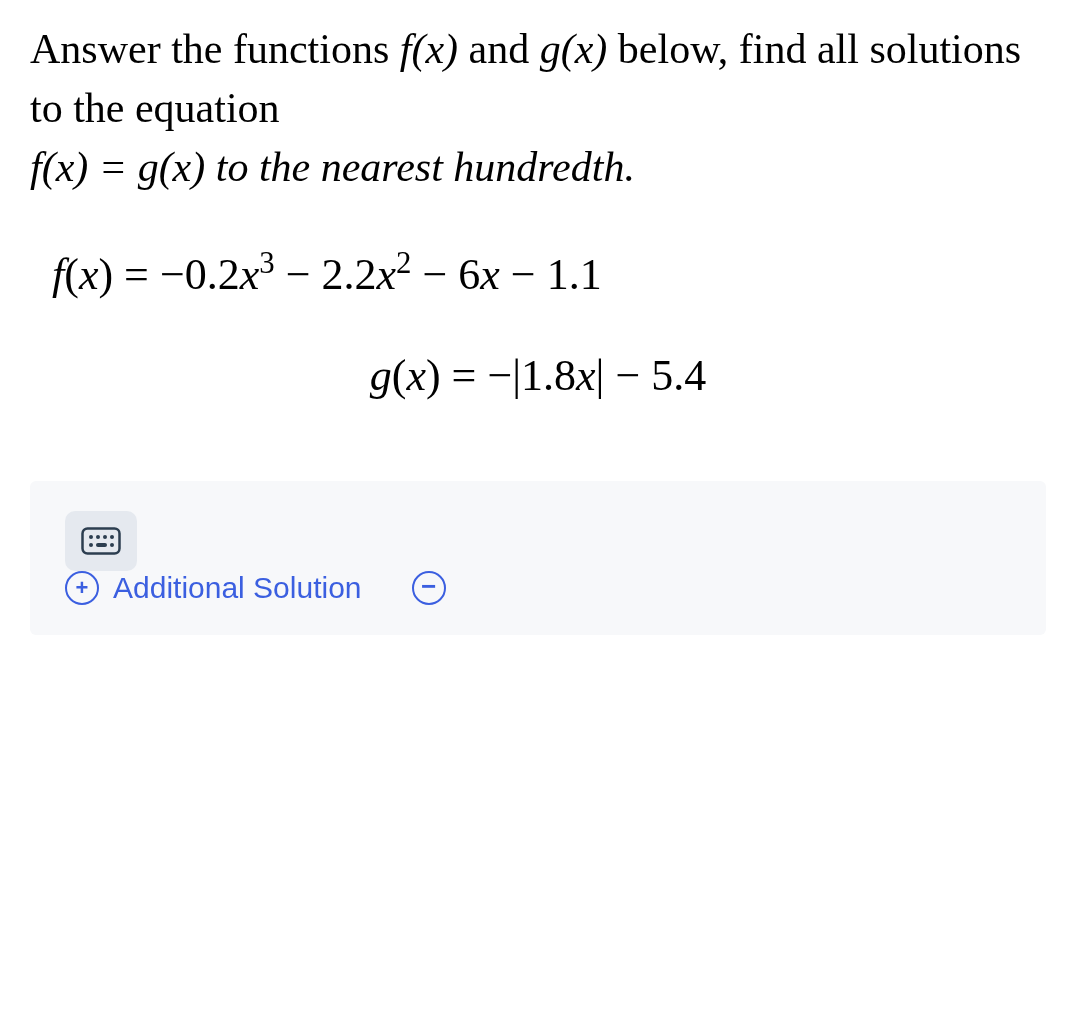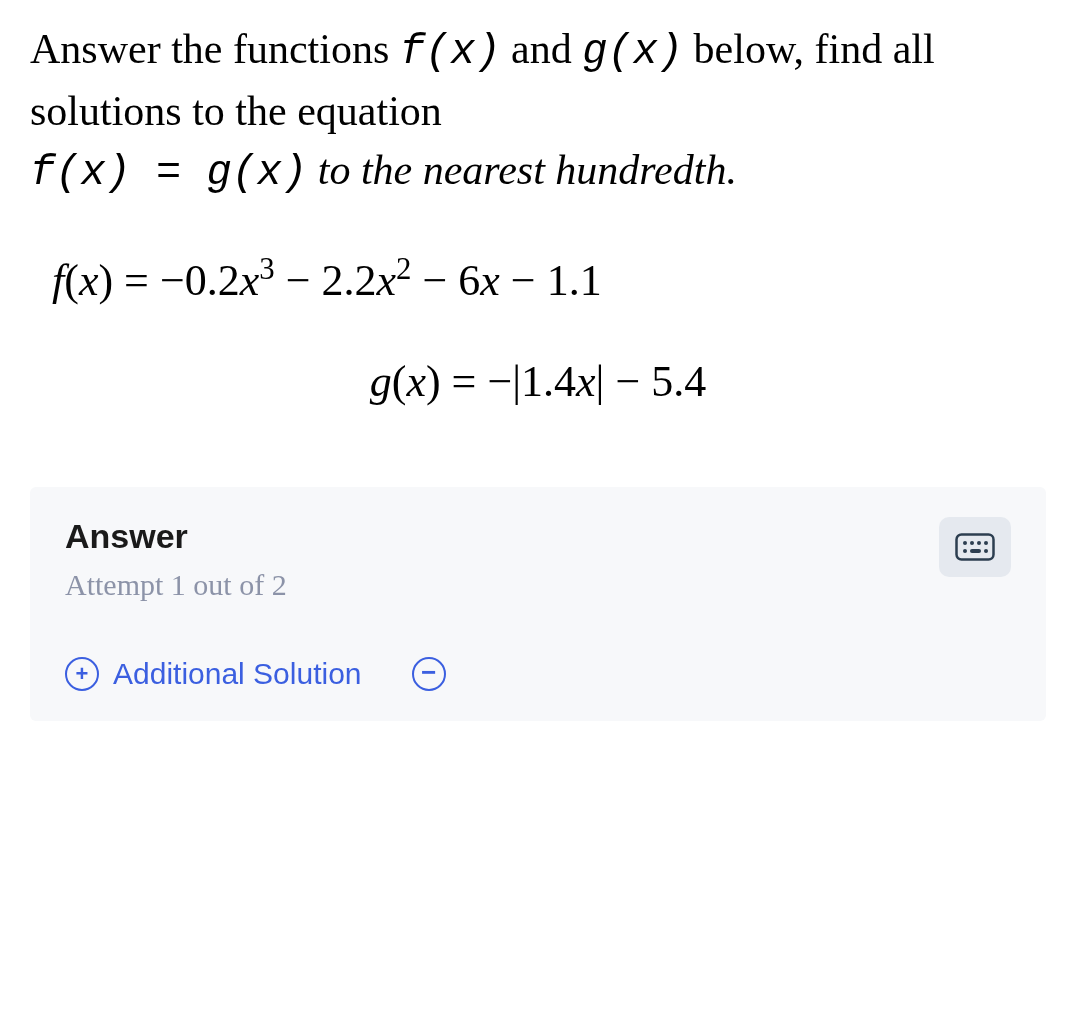--- a/index.html
+++ b/index.html
@@ -11,21 +11,21 @@
       padding: 20px 30px;
       color: #000000;
     }
     .question-text {
       font-size: 42px;
       line-height: 1.4;
       margin-bottom: 50px;
     }
     .italic { font-style: italic; }
     .math-expr {
-      font-family: Liberation Mono, monospace;
+      font-family: Liberation Serif, serif;
       font-style: italic;
     }
     .equations {
       margin-bottom: 80px;
     }
     .equation {
       font-family: 'Cambria Math', 'STIX', Georgia, serif;
       font-size: 44px;
       text-align: center;
       margin: 50px 0;
@@ -107,30 +107,26 @@
 <div class="question-text">
   <span>Answer the functions </span><span class="math-expr">f(x)</span><span> and </span><span class="math-expr">g(x)</span><span> below, find all solutions to the equation </span><br>
   <span class="math-expr">f(x) = g(x)</span><span class="italic"> to the nearest hundredth.</span>
 </div>
 
 <div class="equations">
   <div class="equation eq1">
     f<span class="op">(</span>x<span class="op">)</span> <span class="op">=</span> <span class="op">−</span><span class="num">0.2</span>x<sup>3</sup> <span class="op">−</span> <span class="num">2.2</span>x<sup>2</sup> <span class="op">−</span> <span class="num">6</span>x <span class="op">−</span> <span class="num">1.1</span>
   </div>
   <div class="equation">
-    g<span class="op">(</span>x<span class="op">)</span> <span class="op">=</span> <span class="op">−|</span><span class="num">1.4</span>x<span class="op">|</span> <span class="op">−</span> <span class="num">5.4</span>
+    g<span class="op">(</span>x<span class="op">)</span> <span class="op">=</span> <span class="op">−|</span><span class="num">1.8</span>x<span class="op">|</span> <span class="op">−</span> <span class="num">5.4</span>
   </div>
 </div>
 
 <div class="answer-panel">
   <div class="answer-header">
-    <div>
-      <div class="answer-title">Answer</div>
-      <div class="attempt-text">Attempt 1 out of 2</div>
-    </div>
     <div class="keypad-button">
       <span class="keypad-icon">
         <svg width="40" height="28" viewBox="0 0 40 28">
           <rect x="1.5" y="1.5" width="37" height="25" rx="5" ry="5" fill="none" stroke="#2c3e50" stroke-width="2.5"></rect>
           <circle cx="10" cy="10" r="2" fill="#2c3e50"></circle>
           <circle cx="17" cy="10" r="2" fill="#2c3e50"></circle>
           <circle cx="24" cy="10" r="2" fill="#2c3e50"></circle>
           <circle cx="31" cy="10" r="2" fill="#2c3e50"></circle>
           <circle cx="10" cy="18" r="2" fill="#2c3e50"></circle>
           <rect x="15" y="16" width="11" height="4" rx="2" fill="#2c3e50"></rect>

